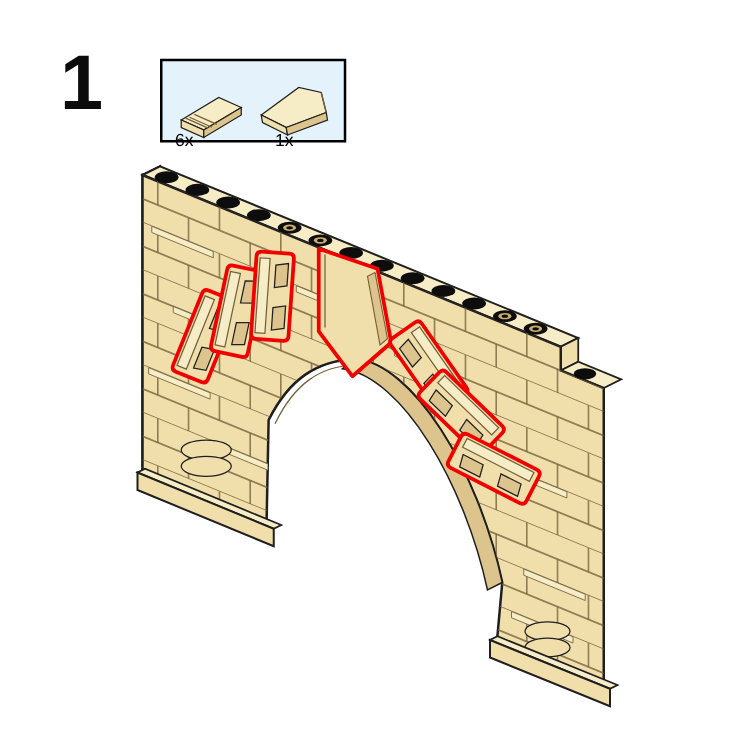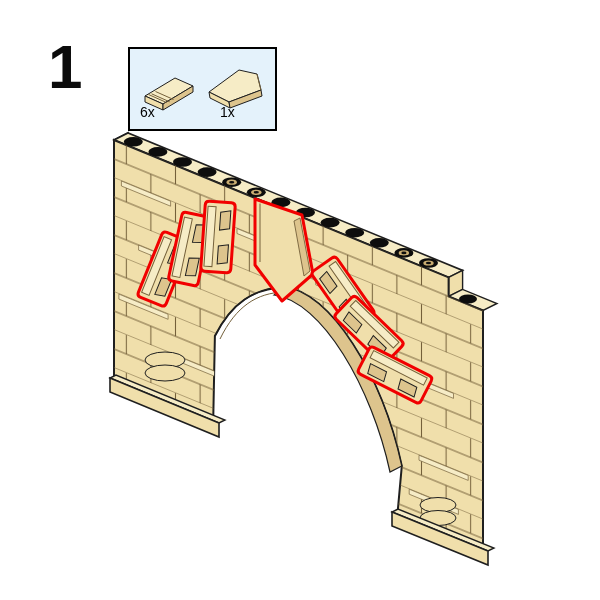--- a/index.html
+++ b/index.html
@@ -6,21 +6,21 @@
   .page{
     position:relative;width:600px;height:600px;overflow:hidden;
     background:var(--page-bg,#fff);
     font-family:"Liberation Sans", sans-serif;
   }
   .step-number{
     position:absolute;left:48px;top:36px;
     font-size:62px;font-weight:700;letter-spacing:-3px;color:#0b0b0b;line-height:1;
   }
   .callout{
-    position:absolute;left:128px;top:47px;width:149px;height:84px;
+    position:absolute;left:128px;top:47px;width:149px;height:67px;
     background:var(--callout-bg,#e4f2fb);
     border:2.5px solid var(--callout-border,#000);
     box-sizing:border-box;z-index:3;
   }
   .callout svg{position:absolute;left:0;top:0;}
   .qty{
     position:absolute;font-size:14px;color:#000;line-height:1;
   }
   .qty-slope{left:10px;top:56px;}
   .qty-wedge{left:70px;top:56px;margin-left:20px;}

